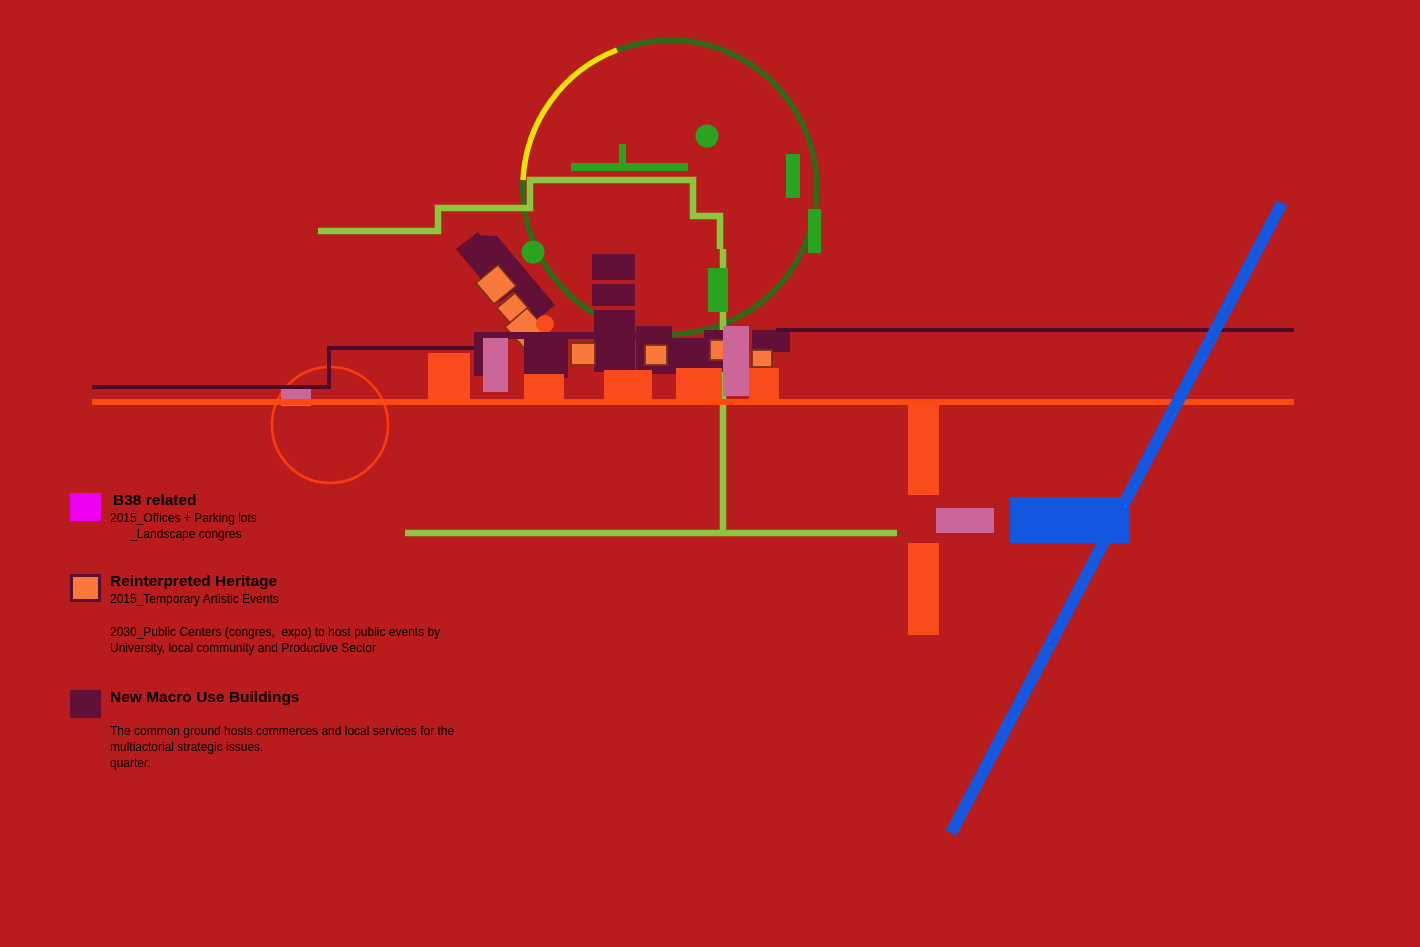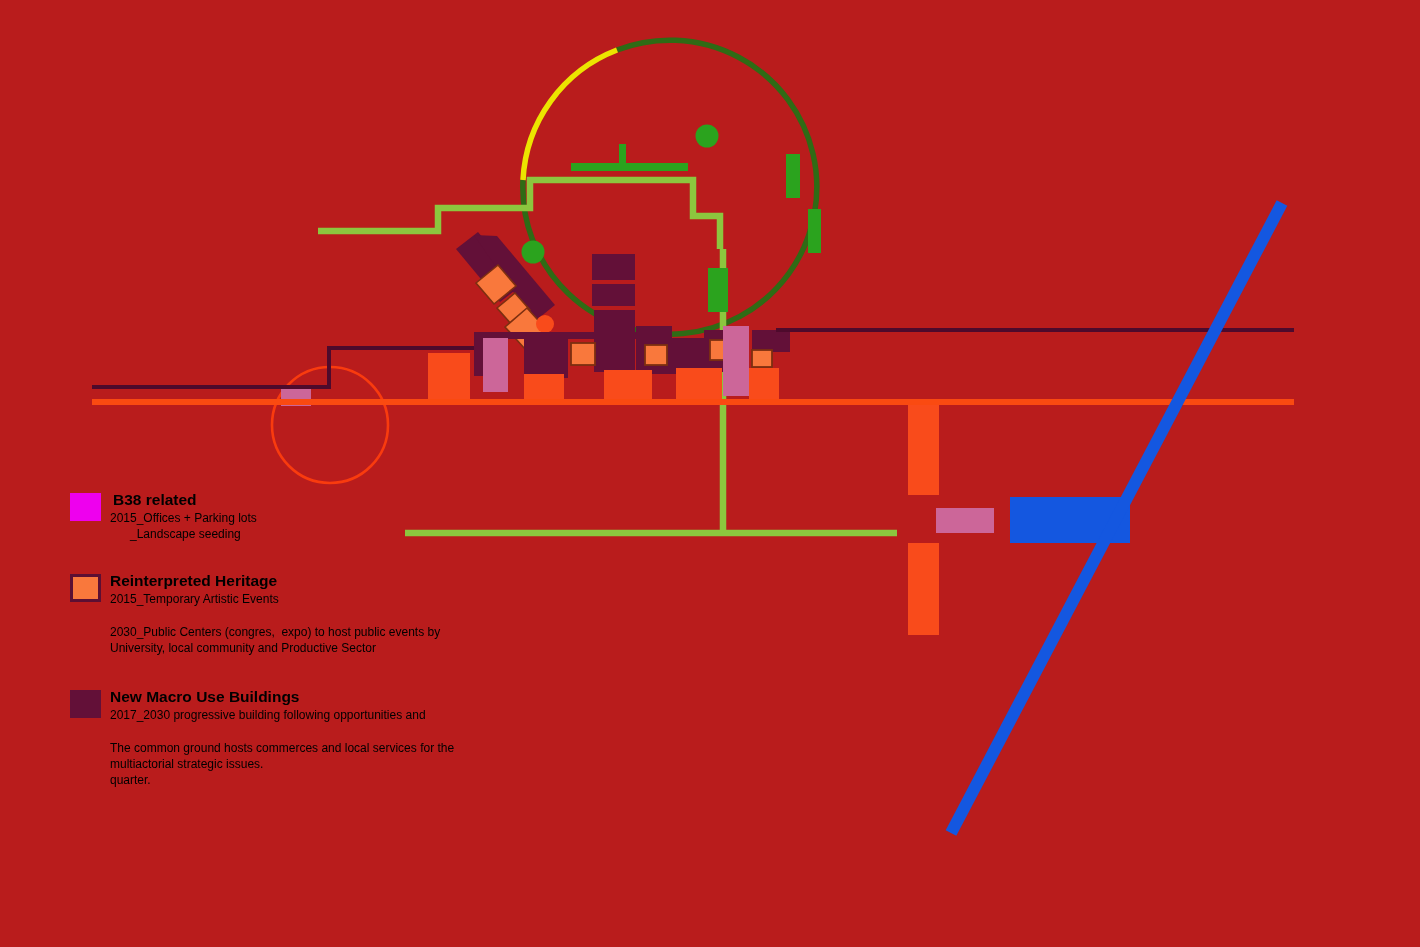--- a/index.html
+++ b/index.html
@@ -173,39 +173,38 @@
 
   </svg>
 
   <div id="legend">
 
     <div class="legend-group g1">
       <div class="legend-swatch" style="background:#ee00ee"></div>
       <div class="legend-body">
         <p class="legend-title">B38  related</p>
         <p class="legend-line">2015_Offices + Parking lots</p>
-        <p class="legend-line">      _Landscape seeding</p>
+        <p class="legend-line">      _Landscape congres</p>
       </div>
     </div>
 
     <div class="legend-group" style="margin-top:28px">
       <div class="legend-swatch bordered" style="background:#f9783c"></div>
       <div class="legend-body">
         <p class="legend-title">Reinterpreted Heritage</p>
         <p class="legend-line">2015_Temporary Artistic Events</p>
         <p class="legend-line gap">2030_Public Centers (congres,  expo) to host public events by</p>
         <p class="legend-line">University, local community and Productive Sector</p>
       </div>
     </div>
 
     <div class="legend-group" style="margin-top:30px">
       <div class="legend-swatch" style="background:#631038"></div>
       <div class="legend-body">
         <p class="legend-title">New Macro Use Buildings</p>
-        <p class="legend-line">2017_2030 progressive building following opportunities and</p>
         <p class="legend-line gap">The common ground hosts commerces and local services for the</p>
         <p class="legend-line">multiactorial strategic issues.</p>
         <p class="legend-line">quarter.</p>
       </div>
     </div>
 
   </div>
 
 </div>
 

